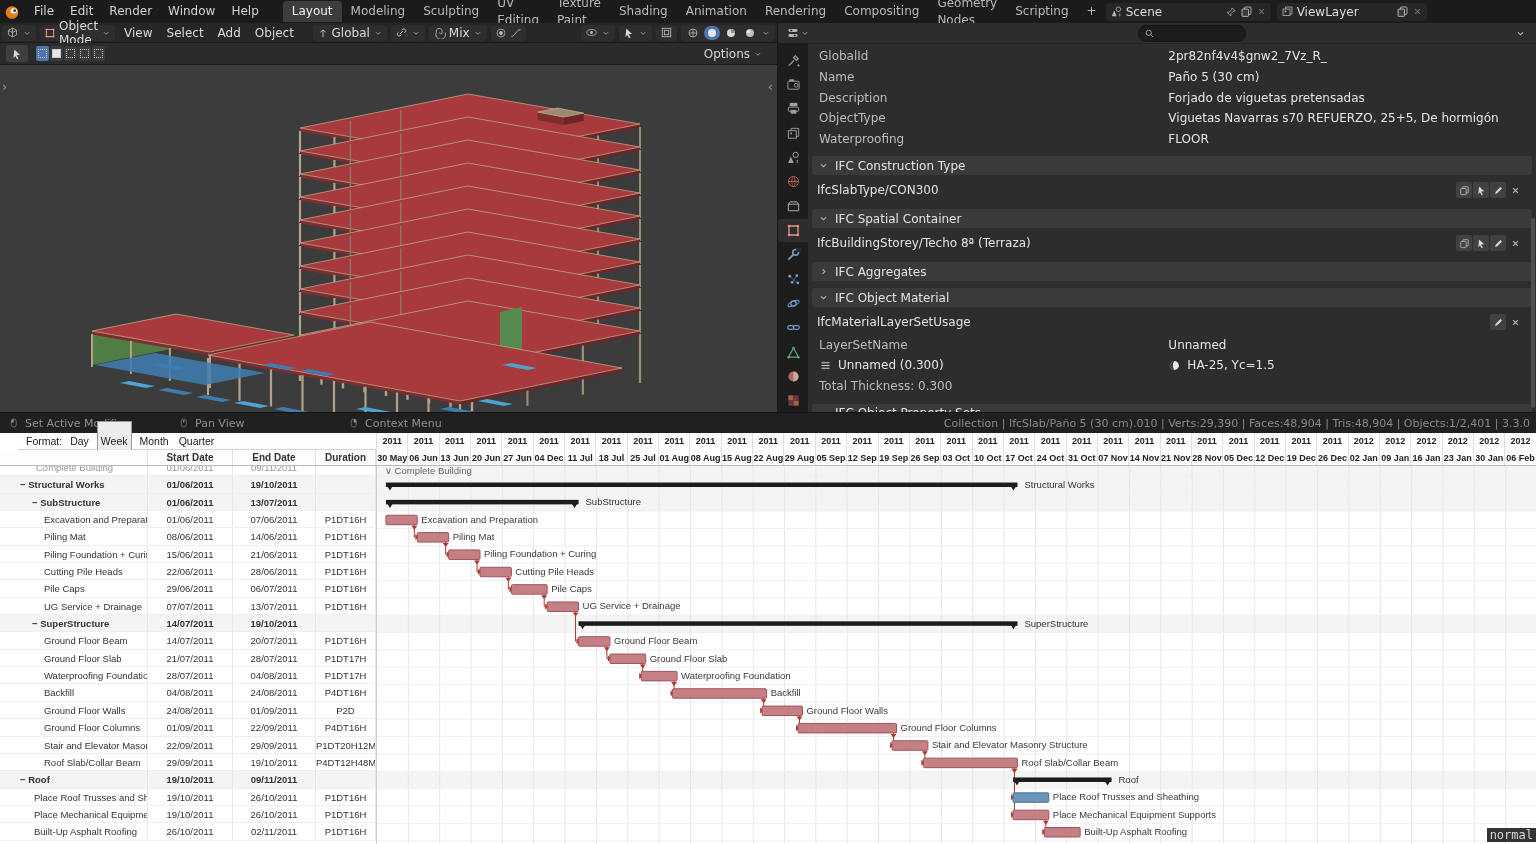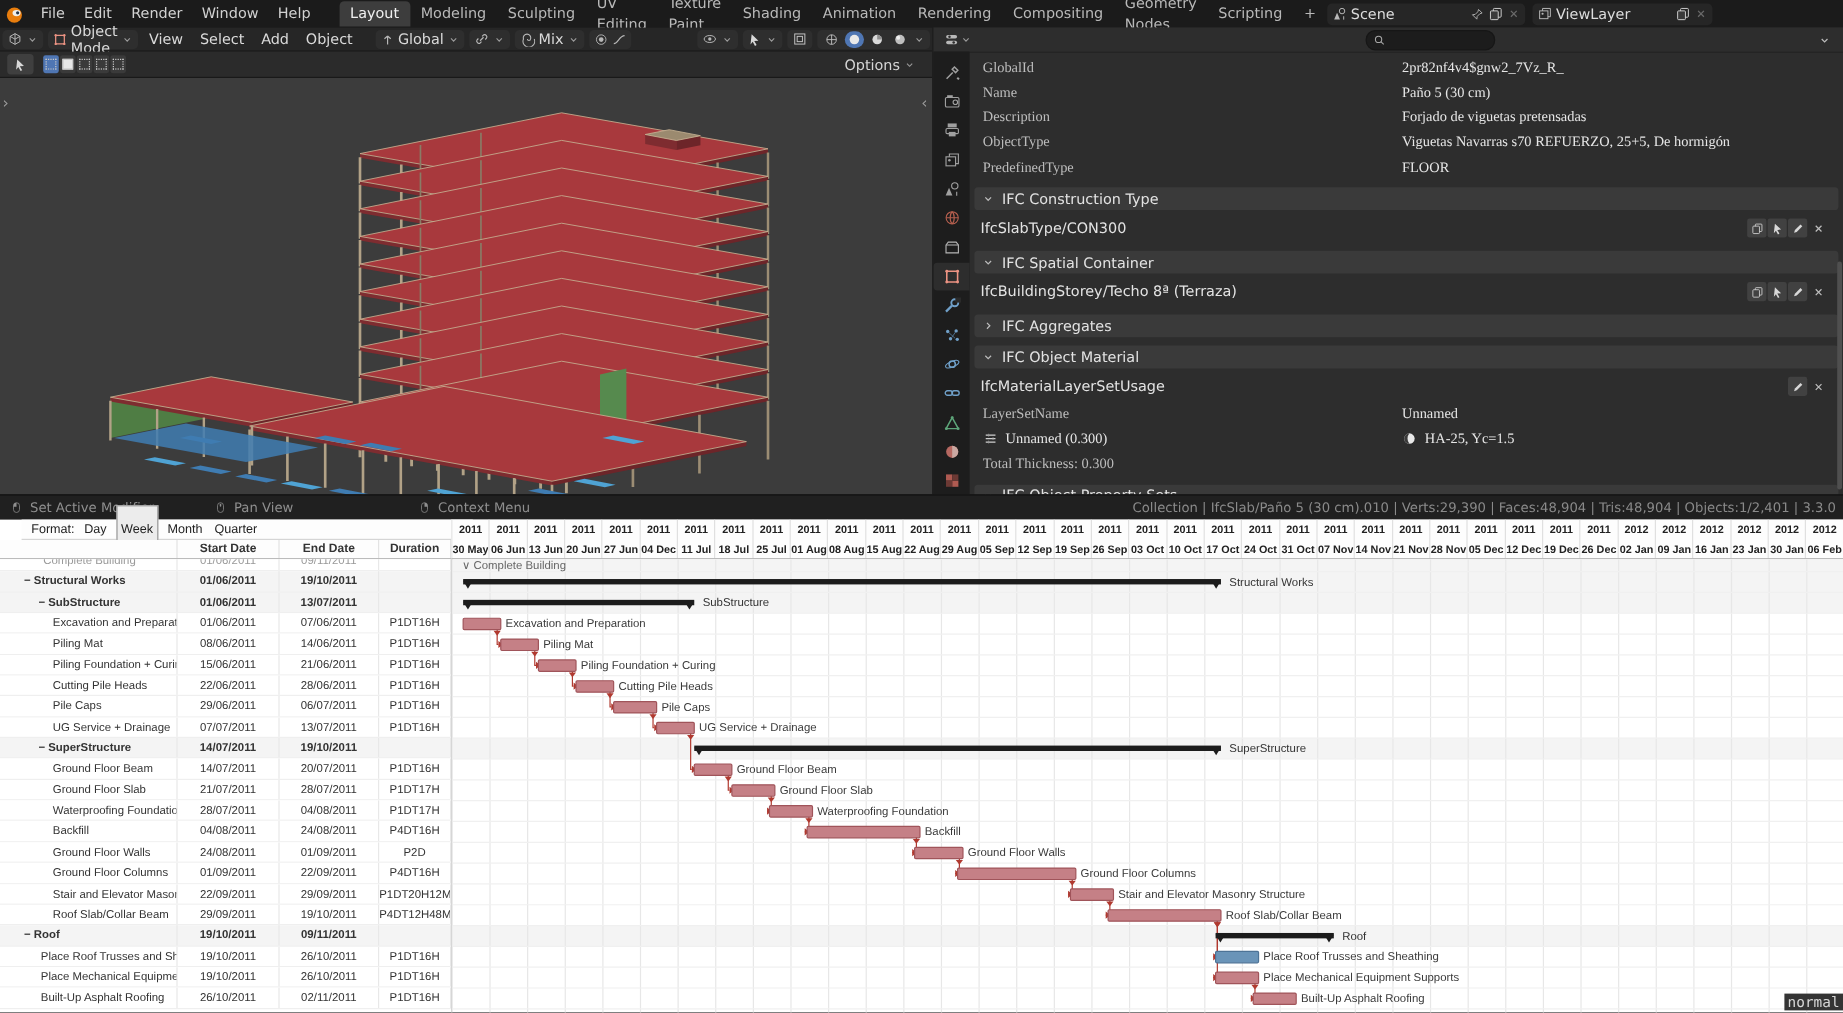--- a/index.html
+++ b/index.html
@@ -33,21 +33,21 @@
   .vp-chev{position:absolute;top:14px;color:#9a9a9a;font-size:13px;}
   
   #props{position:absolute;left:777px;top:23px;width:759px;height:389px;background:#2d2d2d;border-left:1px solid #191919;box-sizing:border-box;color:#c9c9c9;font-size:12px;}
   #props-header{position:absolute;left:0;top:0;right:0;height:20px;background:#2d2d2d;border-bottom:1px solid #232323;display:flex;align-items:center;}
   #props-search{margin-left:328px;width:96px;height:15px;background:#1c1c1c;border:1px solid #161616;border-radius:8px;display:flex;align-items:center;gap:3px;padding:0 5px;}
   #props-search input{background:transparent;border:none;outline:none;width:70px;color:#ddd;font-size:11px;}
   #props-tabs{position:absolute;left:0;top:20px;bottom:0;width:30px;background:#1d1d1d;display:flex;flex-direction:column;align-items:center;padding-top:6px;gap:2px;box-sizing:border-box;}
   .ptab{width:30px;height:23px;display:flex;align-items:center;justify-content:center;opacity:.85;}
   .ptab.active{background:#2d2d2d;border-radius:3px 0 0 3px;opacity:1;}
   #props-content{position:absolute;left:30px;top:20px;right:0;bottom:0;overflow:hidden;padding-top:3px;}
-  .prow{display:flex;align-items:center;height:20.7px;font-family:Liberation Serif, serif;}
+  .prow{display:flex;align-items:center;height:20.7px;}
   .prow .lbl{flex:0 0 49.5%;padding-left:11px;color:#bdbdbd;box-sizing:border-box;}
   .prow .val{color:#e6e6e6;}
   .sect{display:flex;align-items:center;gap:6px;height:19px;background:#3a3a3a;border-radius:3px;margin:7px 4px 3px 4px;padding-left:6px;color:#e3e3e3;}
   .item{position:relative;display:flex;align-items:center;height:24px;padding-left:9px;color:#e3e3e3;}
   .btns{position:absolute;right:13px;display:flex;gap:1px;}
   .sbtn{width:16px;height:16px;background:#414141;border-radius:2px;display:flex;align-items:center;justify-content:center;}
   .sbtn.ghost{background:transparent;}
   #props-scroll{position:absolute;right:1px;top:195px;bottom:4px;width:4px;background:#4f4f4f;border-radius:2px;}
   
   #statusbar{position:absolute;left:0;top:412px;width:1536px;height:21px;background:#202020;border-top:1px solid #131313;display:flex;align-items:center;color:#8f8f8f;font-size:11px;box-sizing:border-box;}
@@ -755,21 +755,21 @@
         </div>
         <div class="prow">
           <div class="lbl">Description</div>
           <div class="val">Forjado de viguetas pretensadas</div>
         </div>
         <div class="prow">
           <div class="lbl">ObjectType</div>
           <div class="val">Viguetas Navarras s70 REFUERZO, 25+5, De hormigón</div>
         </div>
         <div class="prow">
-          <div class="lbl">PredefinedType</div>
+          <div class="lbl">Waterproofing</div>
           <div class="val">FLOOR</div>
         </div>
         <div class="sect">
           <span class="ic" style="color: rgb(187, 187, 187);">
             <svg viewBox="0 0 16 16" width="11" height="11">
               <path d="M4.5 6.5L8 10l3.5-3.5" stroke="currentColor" fill="none" stroke-width="1.5"></path>
             </svg>
           </span>
           <span>IFC Construction Type</span>
         </div>

